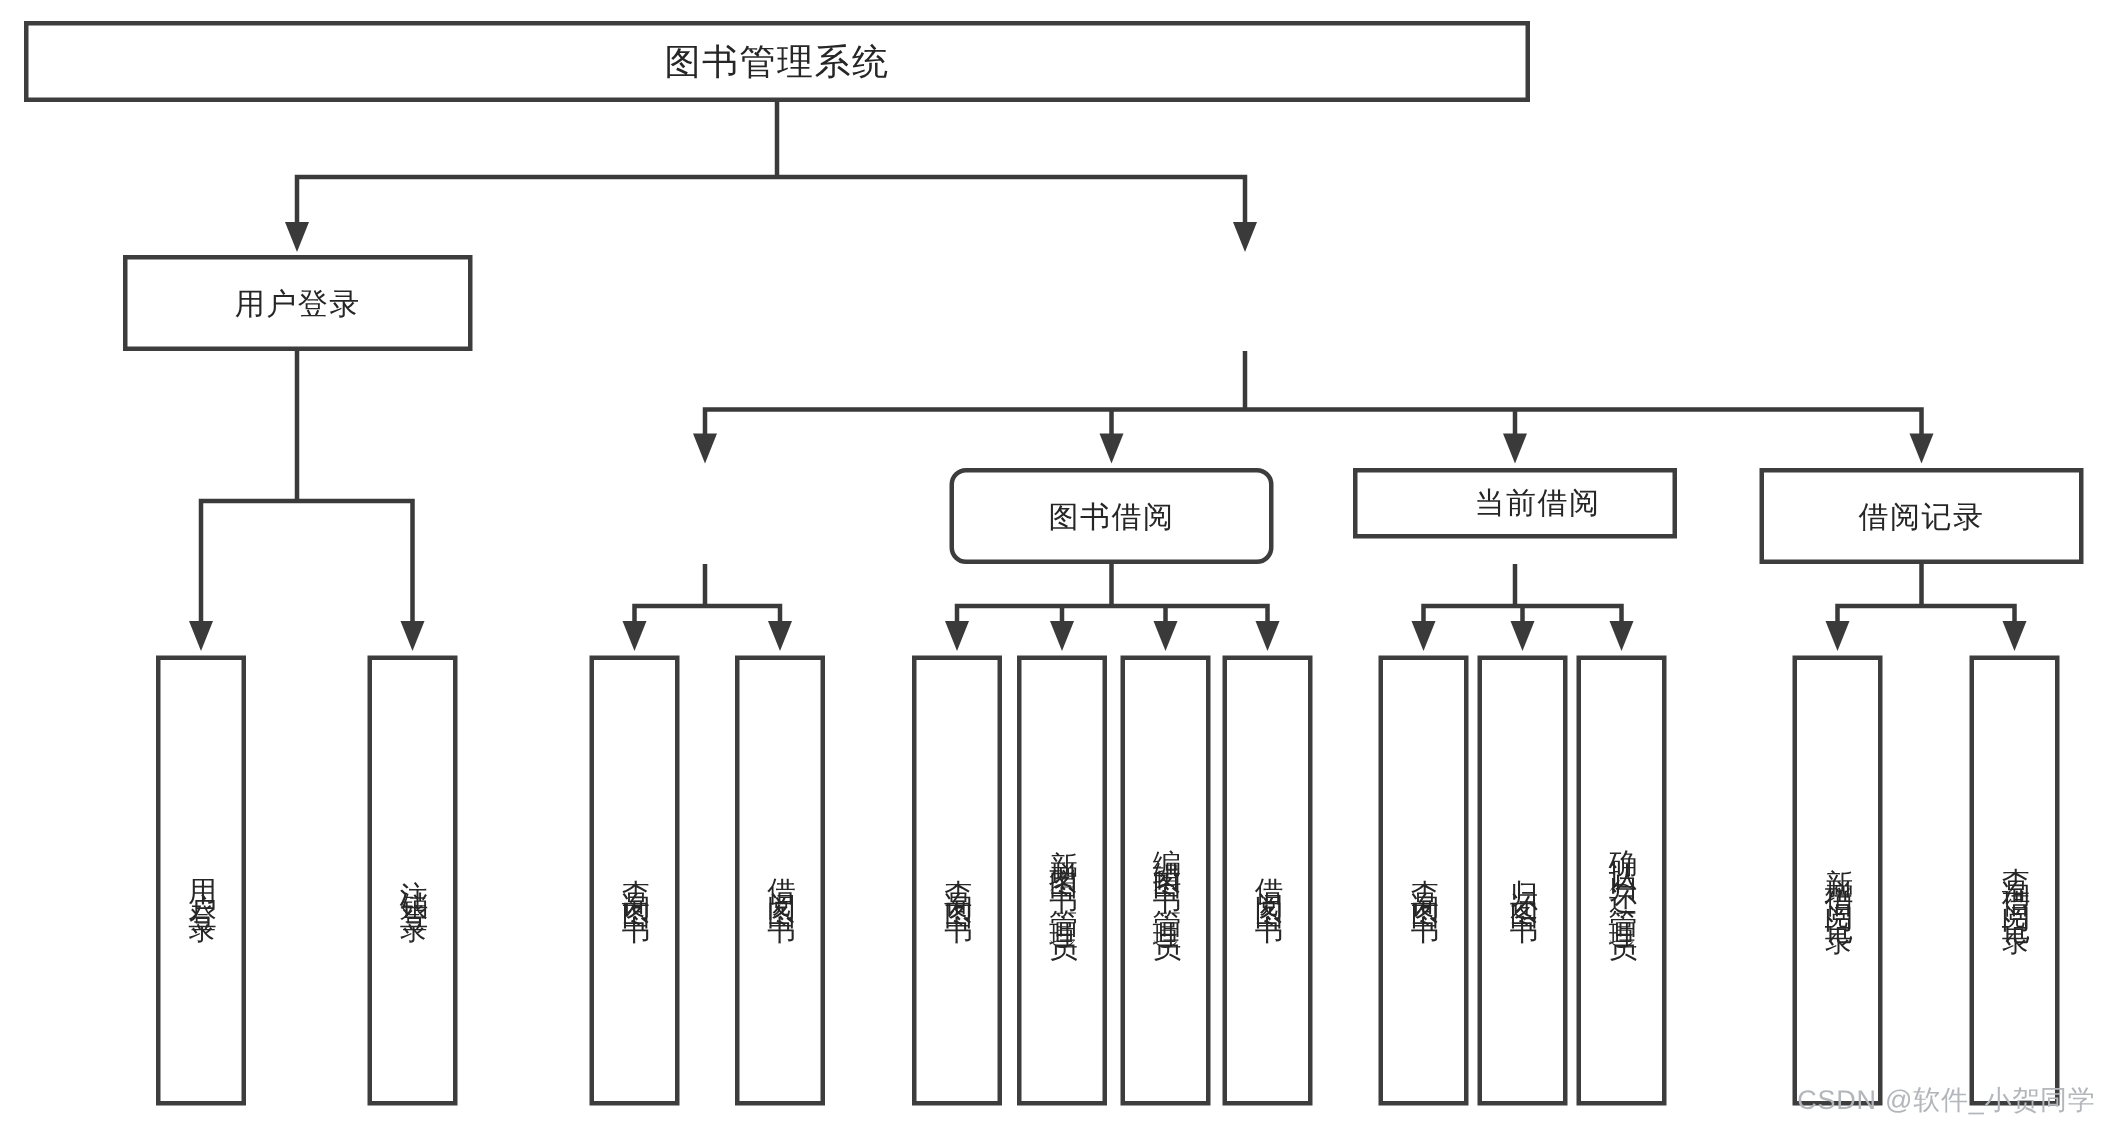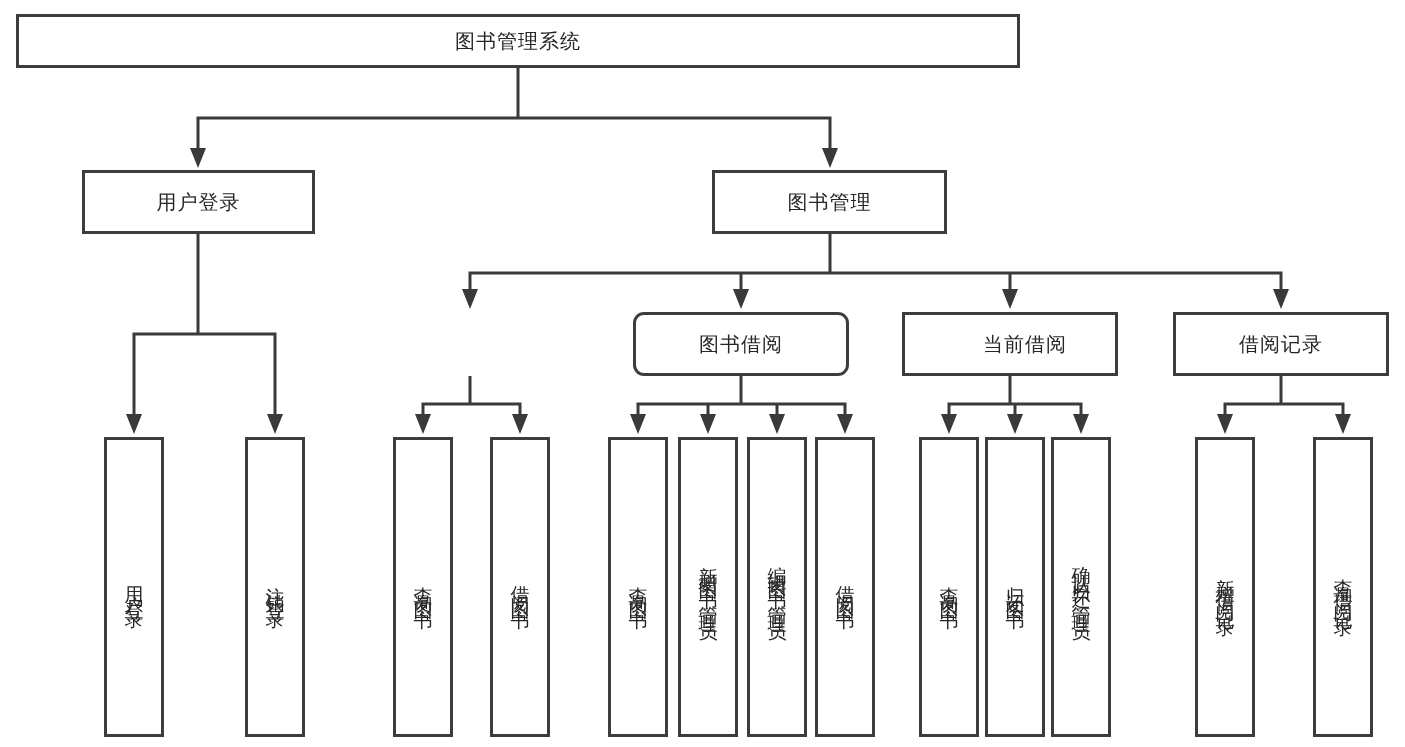--- a/index.html
+++ b/index.html
@@ -21,21 +21,21 @@
     position: absolute;
     box-sizing: border-box;
     background: #ffffff;
     border: 3px solid #3d3d3d;
     display: flex;
     align-items: center;
     justify-content: center;
     color: #262626;
   }
   .h-node { font-size: 20px; letter-spacing: 1px; }
-  .root-node { font-size: 20px; letter-spacing: 1px; }
+  .root-node { font-size: 24px; letter-spacing: 1px; }
   .leaf {
     width: 60px;
     height: 300px;
     top: 437px;
     font-size: 19px;
   }
   .leaf span {
     writing-mode: vertical-rl;
     text-orientation: mixed;
     letter-spacing: 8px;
@@ -88,24 +88,23 @@
     <polygon points="1073,414 1089,414 1081,434" fill="#3a3a3a"></polygon>
 
     <path d="M1281 376 L1281 404 M1225 418 L1225 404 L1343 404 L1343 418" fill="none" stroke="#3a3a3a" stroke-width="3"></path>
     <polygon points="1217,414 1233,414 1225,434" fill="#3a3a3a"></polygon>
     <polygon points="1335,414 1351,414 1343,434" fill="#3a3a3a"></polygon>
   </svg>
 
   <div class="node root-node" style="left:16px; top:14px; width:1004px; height:54px;">图书管理系统</div>
 
   <div class="node h-node" style="left:82px; top:170px; width:233px; height:64px;">用户登录</div>
-  <div class="node h-node" style="left:712px; top:170px; width:235px; height:64px;">图书管理</div>
 
   <div class="node h-node" style="left:633px; top:312px; width:216px; height:64px;border-radius:11px;">图书借阅</div>
-  <div class="node h-node" style="left:902px; top:312px; width:216px; height:64px;padding-left:30px;">当前借阅</div>
+  <div class="node h-node" style="left:902px; top:312px; width:216px; height:47px;padding-left:30px;">当前借阅</div>
   <div class="node h-node" style="left:1173px; top:312px; width:216px; height:64px;">借阅记录</div>
 
   <div class="node leaf" style="left:104px;">
     <span>用户登录</span>
   </div>
   <div class="node leaf" style="left:245px;">
     <span>注销登录</span>
   </div>
 
   <div class="node leaf" style="left:393px;">
@@ -138,14 +137,15 @@
     <span>确认归还（管理员）</span>
   </div>
 
   <div class="node leaf" style="left:1195px;">
     <span>新增借阅记录</span>
   </div>
   <div class="node leaf" style="left:1313px;">
     <span>查询借阅记录</span>
   </div>
 
+  <div class="watermark">CSDN @软件_小贺同学</div>
 
 </div>
 
 </body></html>

